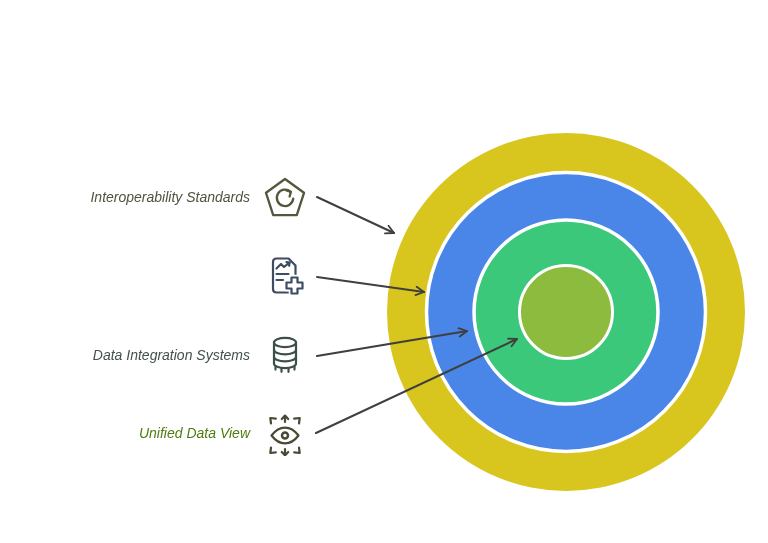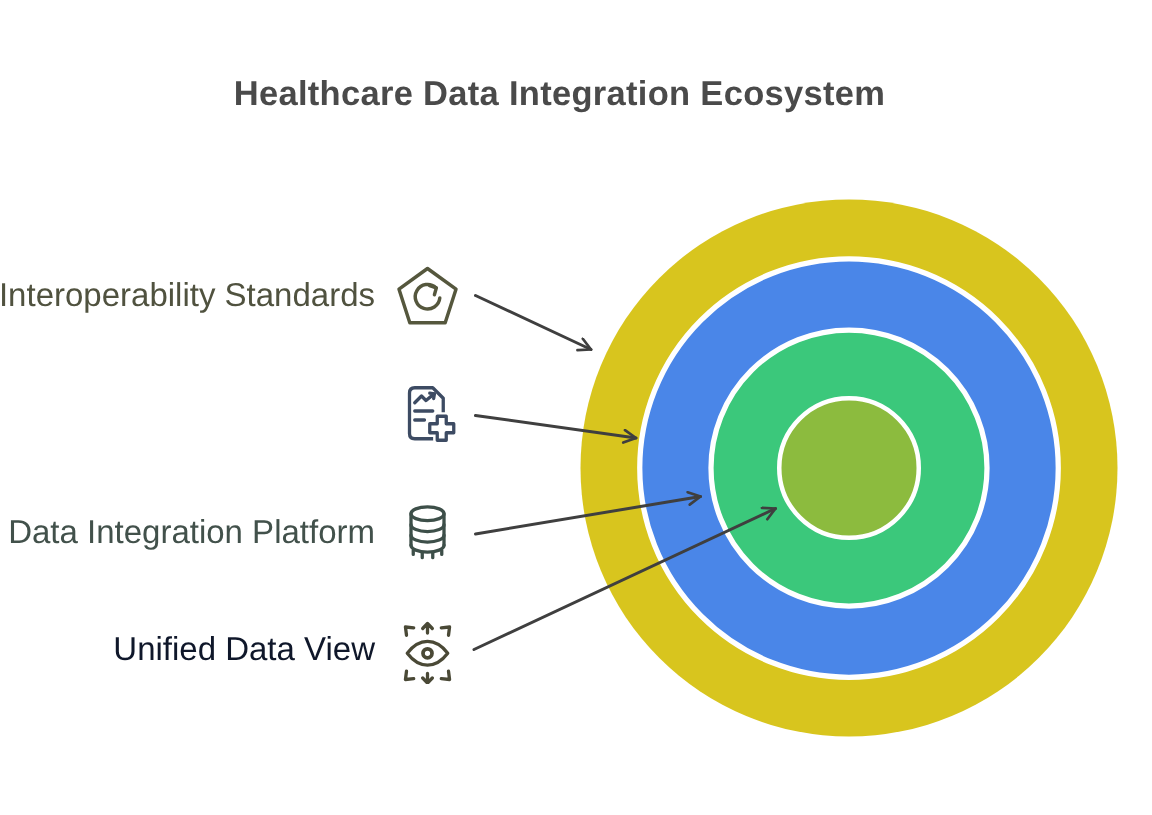--- a/index.html
+++ b/index.html
@@ -9,21 +9,21 @@
   }
   .title{
     position:absolute;top:49px;left:0;width:746px;text-align:center;
     font-size:23px;font-weight:bold;letter-spacing:.2px;
   }
   #diagram{position:absolute;top:0;left:0;}
   .row{
     position:absolute;left:0;width:308px;height:56px;
     display:flex;align-items:center;justify-content:flex-end;gap:12px;
   }
-  .lbl{font-size:22px;white-space:nowrap;}
+  .lbl{font-size:14px;white-space:nowrap;font-style:italic;}
   .icon{flex:0 0 auto;display:block;}
 </style>
 </head>
 <body>
 
 <div class="page">
 
   <svg id="diagram" width="768" height="543" viewBox="0 0 768 543">
     <defs>
       <marker id="arrowhead" markerUnits="userSpaceOnUse" markerWidth="13" markerHeight="12" refX="9.5" refY="5" orient="auto">
@@ -37,21 +37,20 @@
     <circle cx="566" cy="312" r="46.5" stroke="#ffffff" stroke-width="3" fill="#8cbb3e"></circle>
 
     <g stroke-width="2" stroke-linecap="round" fill="none">
       <line x1="317" y1="197" x2="394" y2="233" marker-end="url(#arrowhead)" stroke="#3f3f3f"></line>
       <line x1="317" y1="277" x2="424" y2="292" marker-end="url(#arrowhead)" stroke="#3f3f3f"></line>
       <line x1="317" y1="356" x2="467" y2="331" marker-end="url(#arrowhead)" stroke="#3f3f3f"></line>
       <line x1="316" y1="433" x2="517" y2="339" marker-end="url(#arrowhead)" stroke="#3f3f3f"></line>
     </g>
   </svg>
 
-  <div class="title" style="color: rgb(74, 74, 74);">Healthcare Data Integration Ecosystem</div>
 
   <div class="row" style="top:169px">
     <span class="lbl" style="color: rgb(80, 82, 63);">Interoperability Standards</span>
     <svg class="icon" width="46" height="46" viewBox="0 0 46 46">
       <g fill="none" stroke-width="2.3" stroke-linecap="round" stroke-linejoin="round" stroke="#55573d">
         <path d="M23,5 L42,18.8 L34.8,41.2 L11.2,41.2 L4,18.8 Z"></path>
         <path d="M28.6,17.8 A8.2,8.2 0 1 0 31.2,24.6"></path>
         <path d="M28.9,17.9 L24.4,16.4 M28.9,17.9 L27.6,22.5"></path>
       </g>
     </svg>
@@ -64,35 +63,35 @@
         <path d="M14.5,15.5 L19,11 L22,14 L27.4,9.6"></path>
         <path d="M27.6,9.6 L24.5,9.1 M27.6,9.6 L27.1,12.7"></path>
         <path d="M14.5,21 H26.5 M14.5,27 H21"></path>
         <path d="M29.5,24.5 h6 v5 h5 v6 h-5 v5 h-6 v-5 h-5 v-6 h5 z" fill="#ffffff" stroke="#ffffff" stroke-width="5.5"></path>
         <path d="M29.5,24.5 h6 v5 h5 v6 h-5 v5 h-6 v-5 h-5 v-6 h5 z" fill="#ffffff"></path>
       </g>
     </svg>
   </div>
 
   <div class="row" style="top:327px">
-    <span class="lbl" style="color: rgb(66, 81, 75);">Data Integration Platform</span>
+    <span class="lbl" style="color: rgb(66, 81, 75);">Data Integration Systems</span>
     <svg class="icon" width="46" height="46" viewBox="0 0 46 46">
       <g fill="none" stroke-width="2.2" stroke-linecap="round" stroke-linejoin="round" stroke="#3d4f49">
         <ellipse cx="23" cy="10.5" rx="11" ry="4.6"></ellipse>
         <path d="M12,10.5 V31.5 M34,10.5 V31.5"></path>
         <path d="M12,17.8 A11,4.6 0 0 0 34,17.8"></path>
         <path d="M12,24.8 A11,4.6 0 0 0 34,24.8"></path>
         <path d="M12,31.5 A11,4.6 0 0 0 34,31.5"></path>
         <path d="M13.5,34.8 V37.6 M19.5,36.4 V39.8 M26.5,36.4 V39.8 M32.5,34.8 V37.6"></path>
       </g>
     </svg>
   </div>
 
   <div class="row" style="top:405px">
-    <span class="lbl" style="color: #0f172a;">Unified Data View</span>
+    <span class="lbl" style="color: #4d7c0f;">Unified Data View</span>
     <svg class="icon" width="46" height="46" viewBox="0 0 46 46">
       <g fill="none" stroke-width="2.2" stroke-linecap="round" stroke-linejoin="round" stroke="#4a4936">
         <path d="M9.5,25.5 C14,19.6 18,17.6 23,17.6 C28,17.6 32,19.6 36.5,25.5 C32,31.4 28,33.4 23,33.4 C18,33.4 14,31.4 9.5,25.5 Z"></path>
         <circle cx="23" cy="25.5" r="3" stroke-width="2.5"></circle>
         <path d="M23,12 V6.2 M19.8,9 L23,5.6 L26.2,9"></path>
         <path d="M23,39 V44.8 M19.8,42 L23,45.4 L26.2,42"></path>
         <path d="M13.8,8.6 L8.3,8 L9,13.5"></path>
         <path d="M32.2,8.6 L37.7,8 L37,13.5"></path>
         <path d="M13.8,42.4 L8.3,43 L9,37.5"></path>
         <path d="M32.2,42.4 L37.7,43 L37,37.5"></path>

